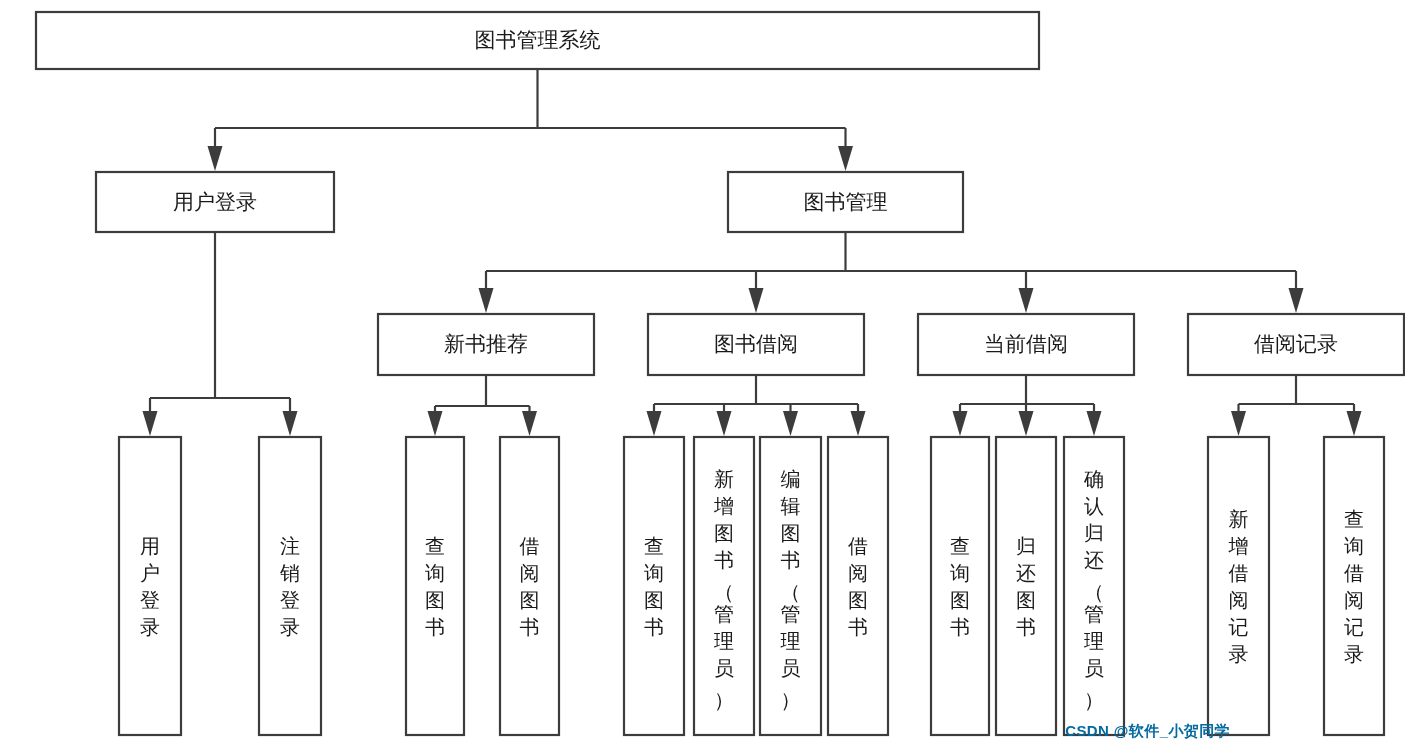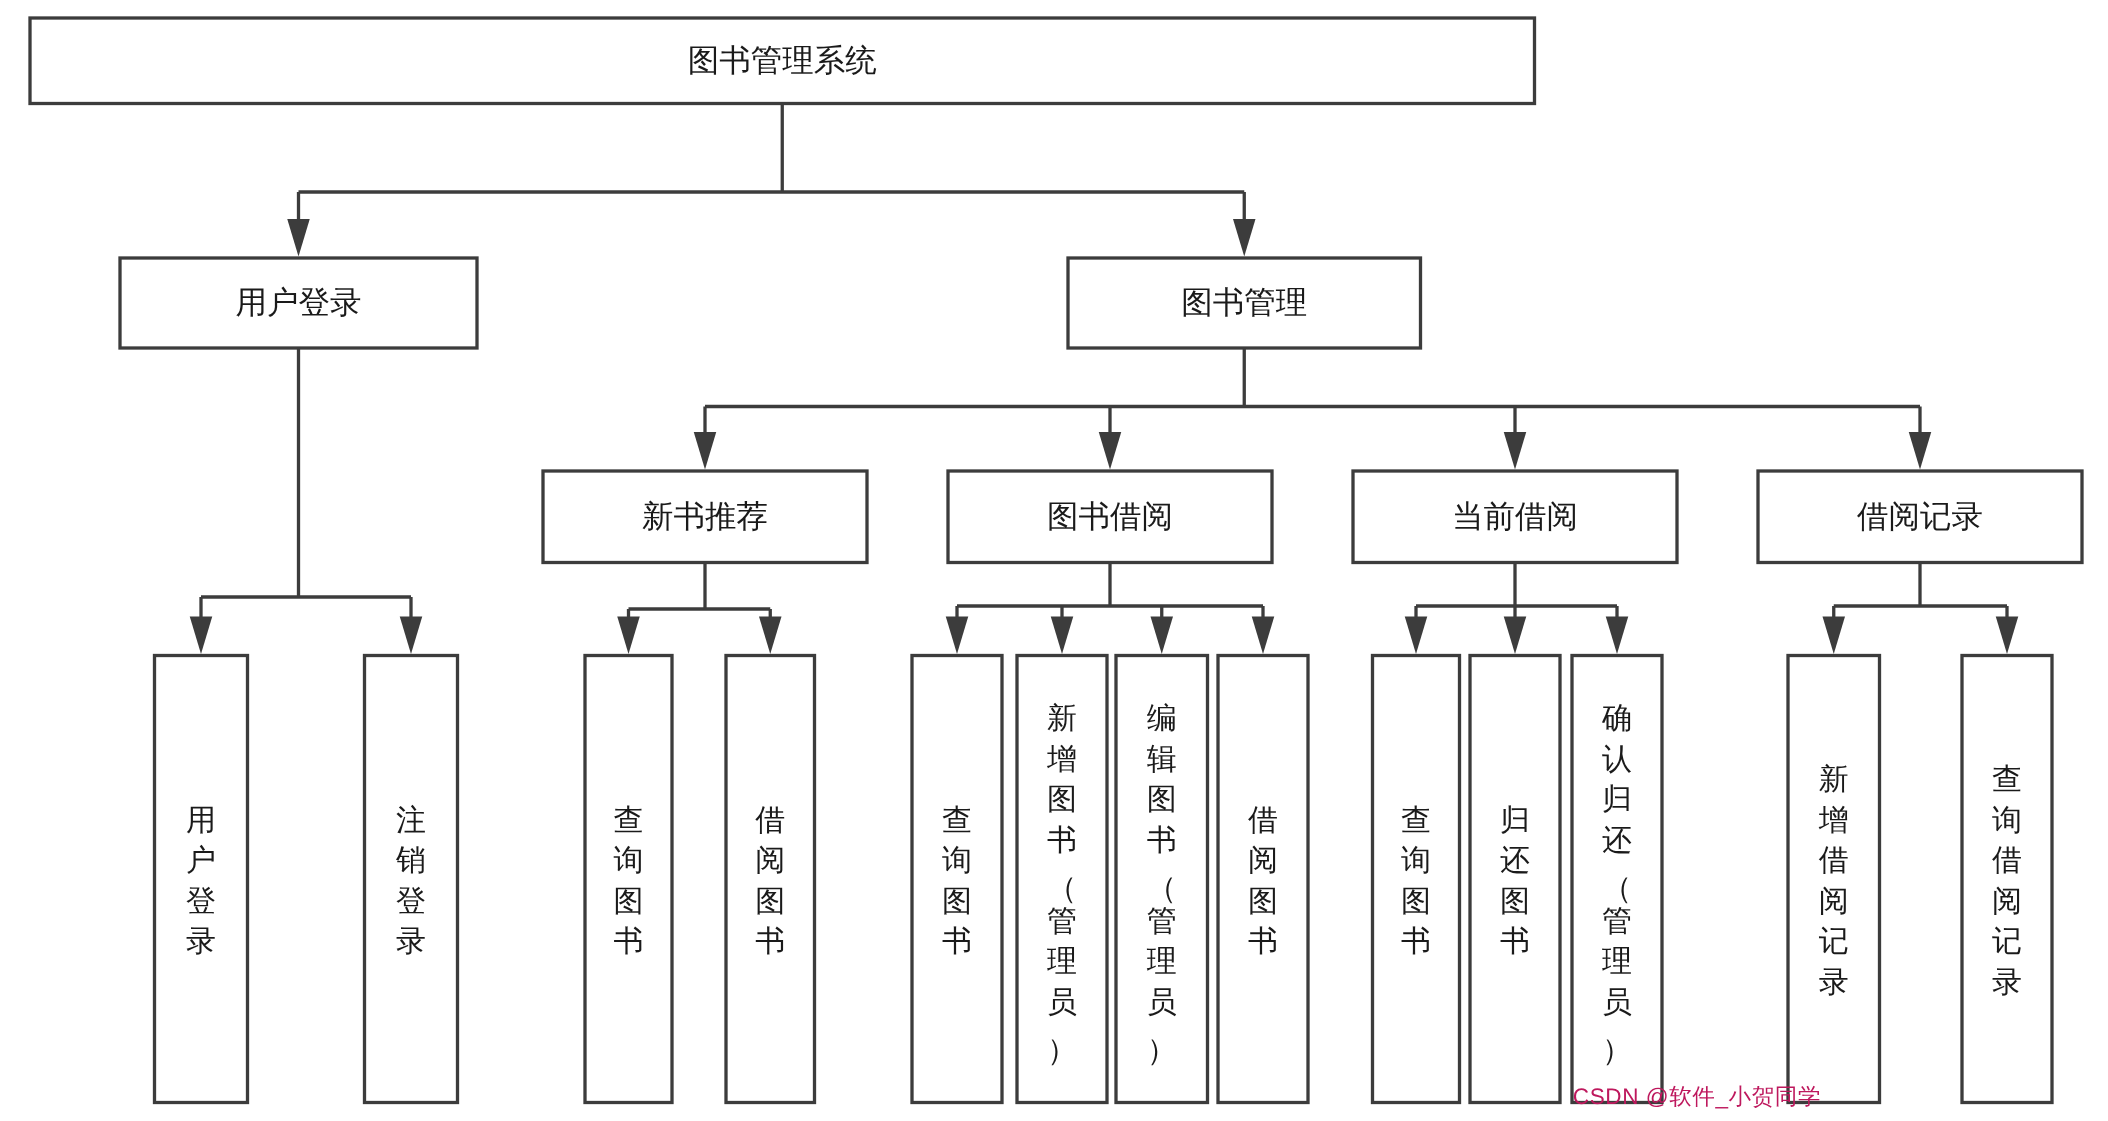--- a/index.html
+++ b/index.html
@@ -12,20 +12,21 @@
     width: 1405px;
     height: 747px;
     font-family: "Liberation Sans", "DejaVu Sans", sans-serif;
     overflow: hidden;
     position: relative;
   }
   #diagram-root {
     position: relative;
     width: 1224px;
     height: 747px;
+    margin-left: 16px;
   }
   svg.diagram-canvas {
     position: absolute;
     left: 0;
     top: 0;
     width: 1405px;
     height: 747px;
     display: block;
   }
   .node-box {
@@ -55,24 +56,25 @@
     font-family: "Liberation Sans", "DejaVu Sans", sans-serif;
     font-size: 20px;
     text-anchor: middle;
   }
   .watermark {
     position: absolute;
     right: 10px;
     bottom: 6px;
     font-family: "Liberation Sans", "DejaVu Sans", sans-serif;
     font-size: 15px;
-    color: #be185d;
+    color: #0369a1;
     letter-spacing: 0.4px;
     white-space: nowrap;
     user-select: none;
+    font-weight: bold;
   }
 </style>
 </head>
 <body>
 
 <div id="diagram-root">
   <svg class="diagram-canvas" viewBox="0 0 1405 747" xmlns="http://www.w3.org/2000/svg">
     <g id="edges-layer">
         <g>
           <line x1="521.5" y1="69" x2="521.5" y2="128" class="connector"></line>

